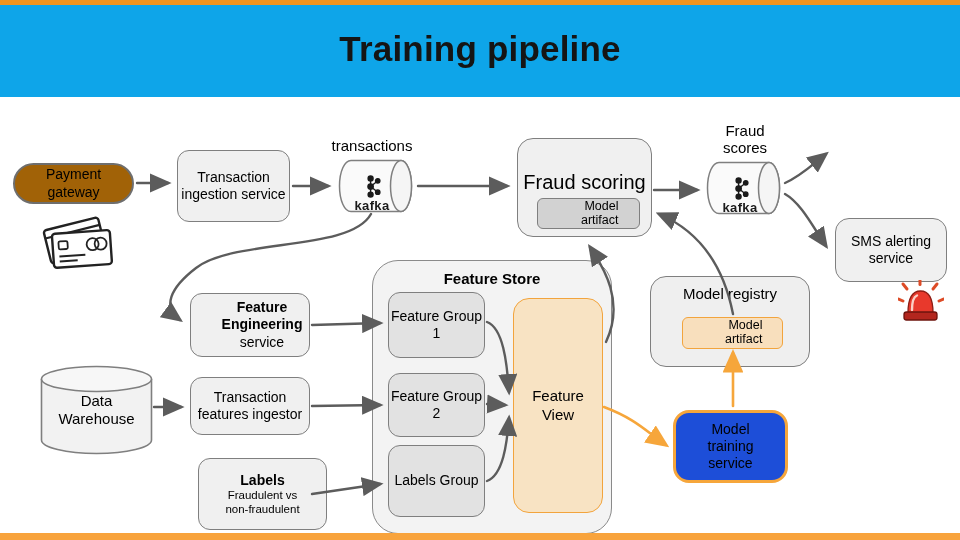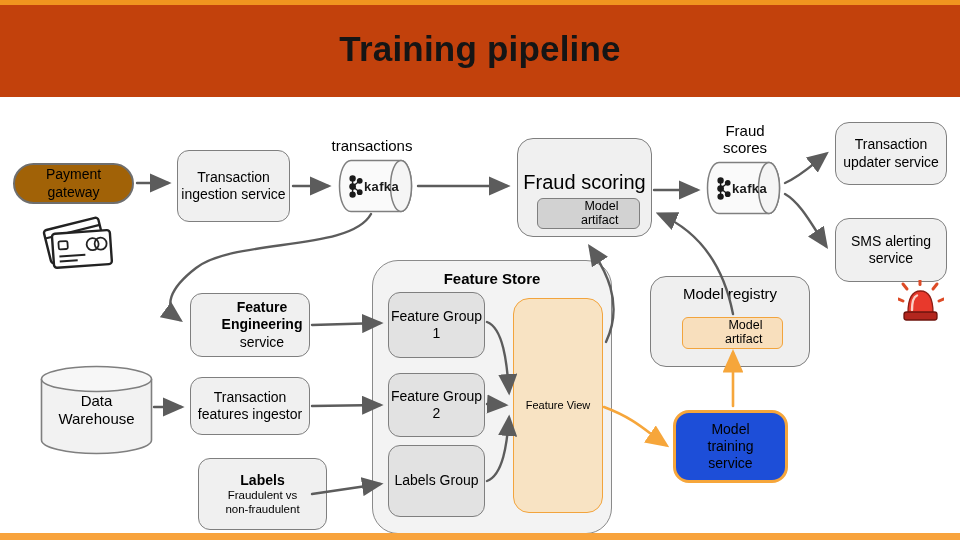--- a/index.html
+++ b/index.html
@@ -1,59 +1,59 @@
 <!DOCTYPE html>
 <html><head>
 <meta charset="utf-8">
 <style>
   html,body { margin:0; padding:0; }
   .stage { position:relative; width:960px; height:540px; background:#ffffff; overflow:hidden;
            font-family:"Liberation Sans", sans-serif; color:#000; }
 
   
-  .banner { position:absolute; left:0; top:0; width:960px; height:97px; background:#c2410c;
+  .banner { position:absolute; left:0; top:0; width:960px; height:97px; background:#0ea5e9;
             display:flex; align-items:center; justify-content:center; }
   .banner-stripe { position:absolute; left:0; top:0; width:960px; height:5px; background:#F0941F; }
   .banner-title { font-size:35px; font-weight:700; color:#151515; letter-spacing:0.2px; }
   .footer-bar { position:absolute; left:0; bottom:0; width:960px; height:7px; background:#F8A33C; }
 
   
   .node { position:absolute; box-sizing:border-box; background:#F0F0F0; border:1.5px solid #7F7F7F;
           border-radius:12px; display:flex; flex-direction:column; align-items:center;
           justify-content:center; text-align:center; font-size:14px; line-height:1.22; }
   .pill { background:#a16207; border-width:2px; border-radius:21px; border-color:#6E6E6E; }
   .lbl  { position:absolute; text-align:center; font-size:15px; line-height:1.1; }
   .bold { font-weight:700; }
   .sub  { font-size:11.5px; line-height:1.15; margin-top:2px; }
   .narrow  { display:block; max-width:60px; margin:0 auto; }
   .narrow2 { display:block; max-width:95px; margin:0 auto; }
 
   
   .store { background:#F3F3F3; border-color:#8A8A8A; border-radius:26px; justify-content:flex-start; }
   .store-title { margin-top:9px; font-size:15px; font-weight:700; }
   .group { background:#E2E2E2; }
-  .fview { background:#F8E3C3; border-color:#F2A43D; border-radius:16px; font-size:11px; }
+  .fview { background:#F8E3C3; border-color:#F2A43D; border-radius:16px; font-size:15px; }
   .registry { background:#EFEFEF; border-radius:16px; justify-content:flex-start; }
   .registry-title { margin-top:8px; font-size:15px; font-weight:400; }
   .artifact { position:absolute; box-sizing:border-box; border-radius:6px; display:flex;
               align-items:center; justify-content:center; text-align:right;
               font-size:12.5px; line-height:1.1; }
   .art-gray   { background:#D2D2D2; border:1.2px solid #7F7F7F; }
   .art-orange { background:#F8DFBD; border:1.5px solid #F2A43D; }
   .training { background:#1d4ed8; border:3px solid #F6A63B; border-radius:16px; }
 
   
   .scoring { justify-content:flex-start; border-radius:16px; }
   .scoring-label { margin-top:31px; font-size:20px; }
 
   
   .kafka-node { position:absolute; }
   .kafka-shape { position:absolute; left:0; top:0; }
-  .kafka-inner { position:absolute; inset:0; display:flex; flex-direction:row; align-items:center;
-                 justify-content:center; padding-right:8px; gap:0px; }
+  .kafka-inner { position:absolute; inset:0; display:flex; flex-direction:column; align-items:center;
+                 justify-content:flex-end; padding-right:8px; gap:0px; }
   .kafka-word { font-size:13px; font-weight:700; letter-spacing:0.4px; color:#1A1A1A; }
 
   .dw-text { position:absolute; text-align:center; font-size:15px; line-height:1.2; }
   svg { display:block; }
   .arrows { position:absolute; inset:0; pointer-events:none; }
 </style>
 </head>
 <body>
 
 <div class="stage">
@@ -134,23 +134,20 @@
             <circle cx="8" cy="12" r="2.8"></circle>
             <circle cx="8" cy="20.5" r="2.6"></circle>
           <circle cx="15.5" cy="6" r="2.3"></circle>
             <circle cx="15.5" cy="18" r="2.3"></circle>
         </g>
       </svg>
       <span class="kafka-word">kafka</span>
     </div>
   </div>
 
-  <div class="node" style="left:835px; top:122px; width:112px; height:63px; border-radius:14px;">
-    <span>Transaction updater service</span>
-  </div>
 
   <div class="node" style="left:835px; top:218px; width:112px; height:64px; border-radius:14px;">
     <span>SMS alerting service</span>
   </div>
 
   <svg class="kafka-shape" style="left:898px; top:280px;" width="46" height="42" viewBox="0 0 46 42">
     <g stroke="#DD4B26" stroke-width="3" stroke-linecap="round">
       <line x1="5" y1="21" x2="0.5" y2="19"></line>
         <line x1="9" y1="9" x2="5" y2="4"></line>
       <line x1="22" y1="4.5" x2="22" y2="0.5"></line>

